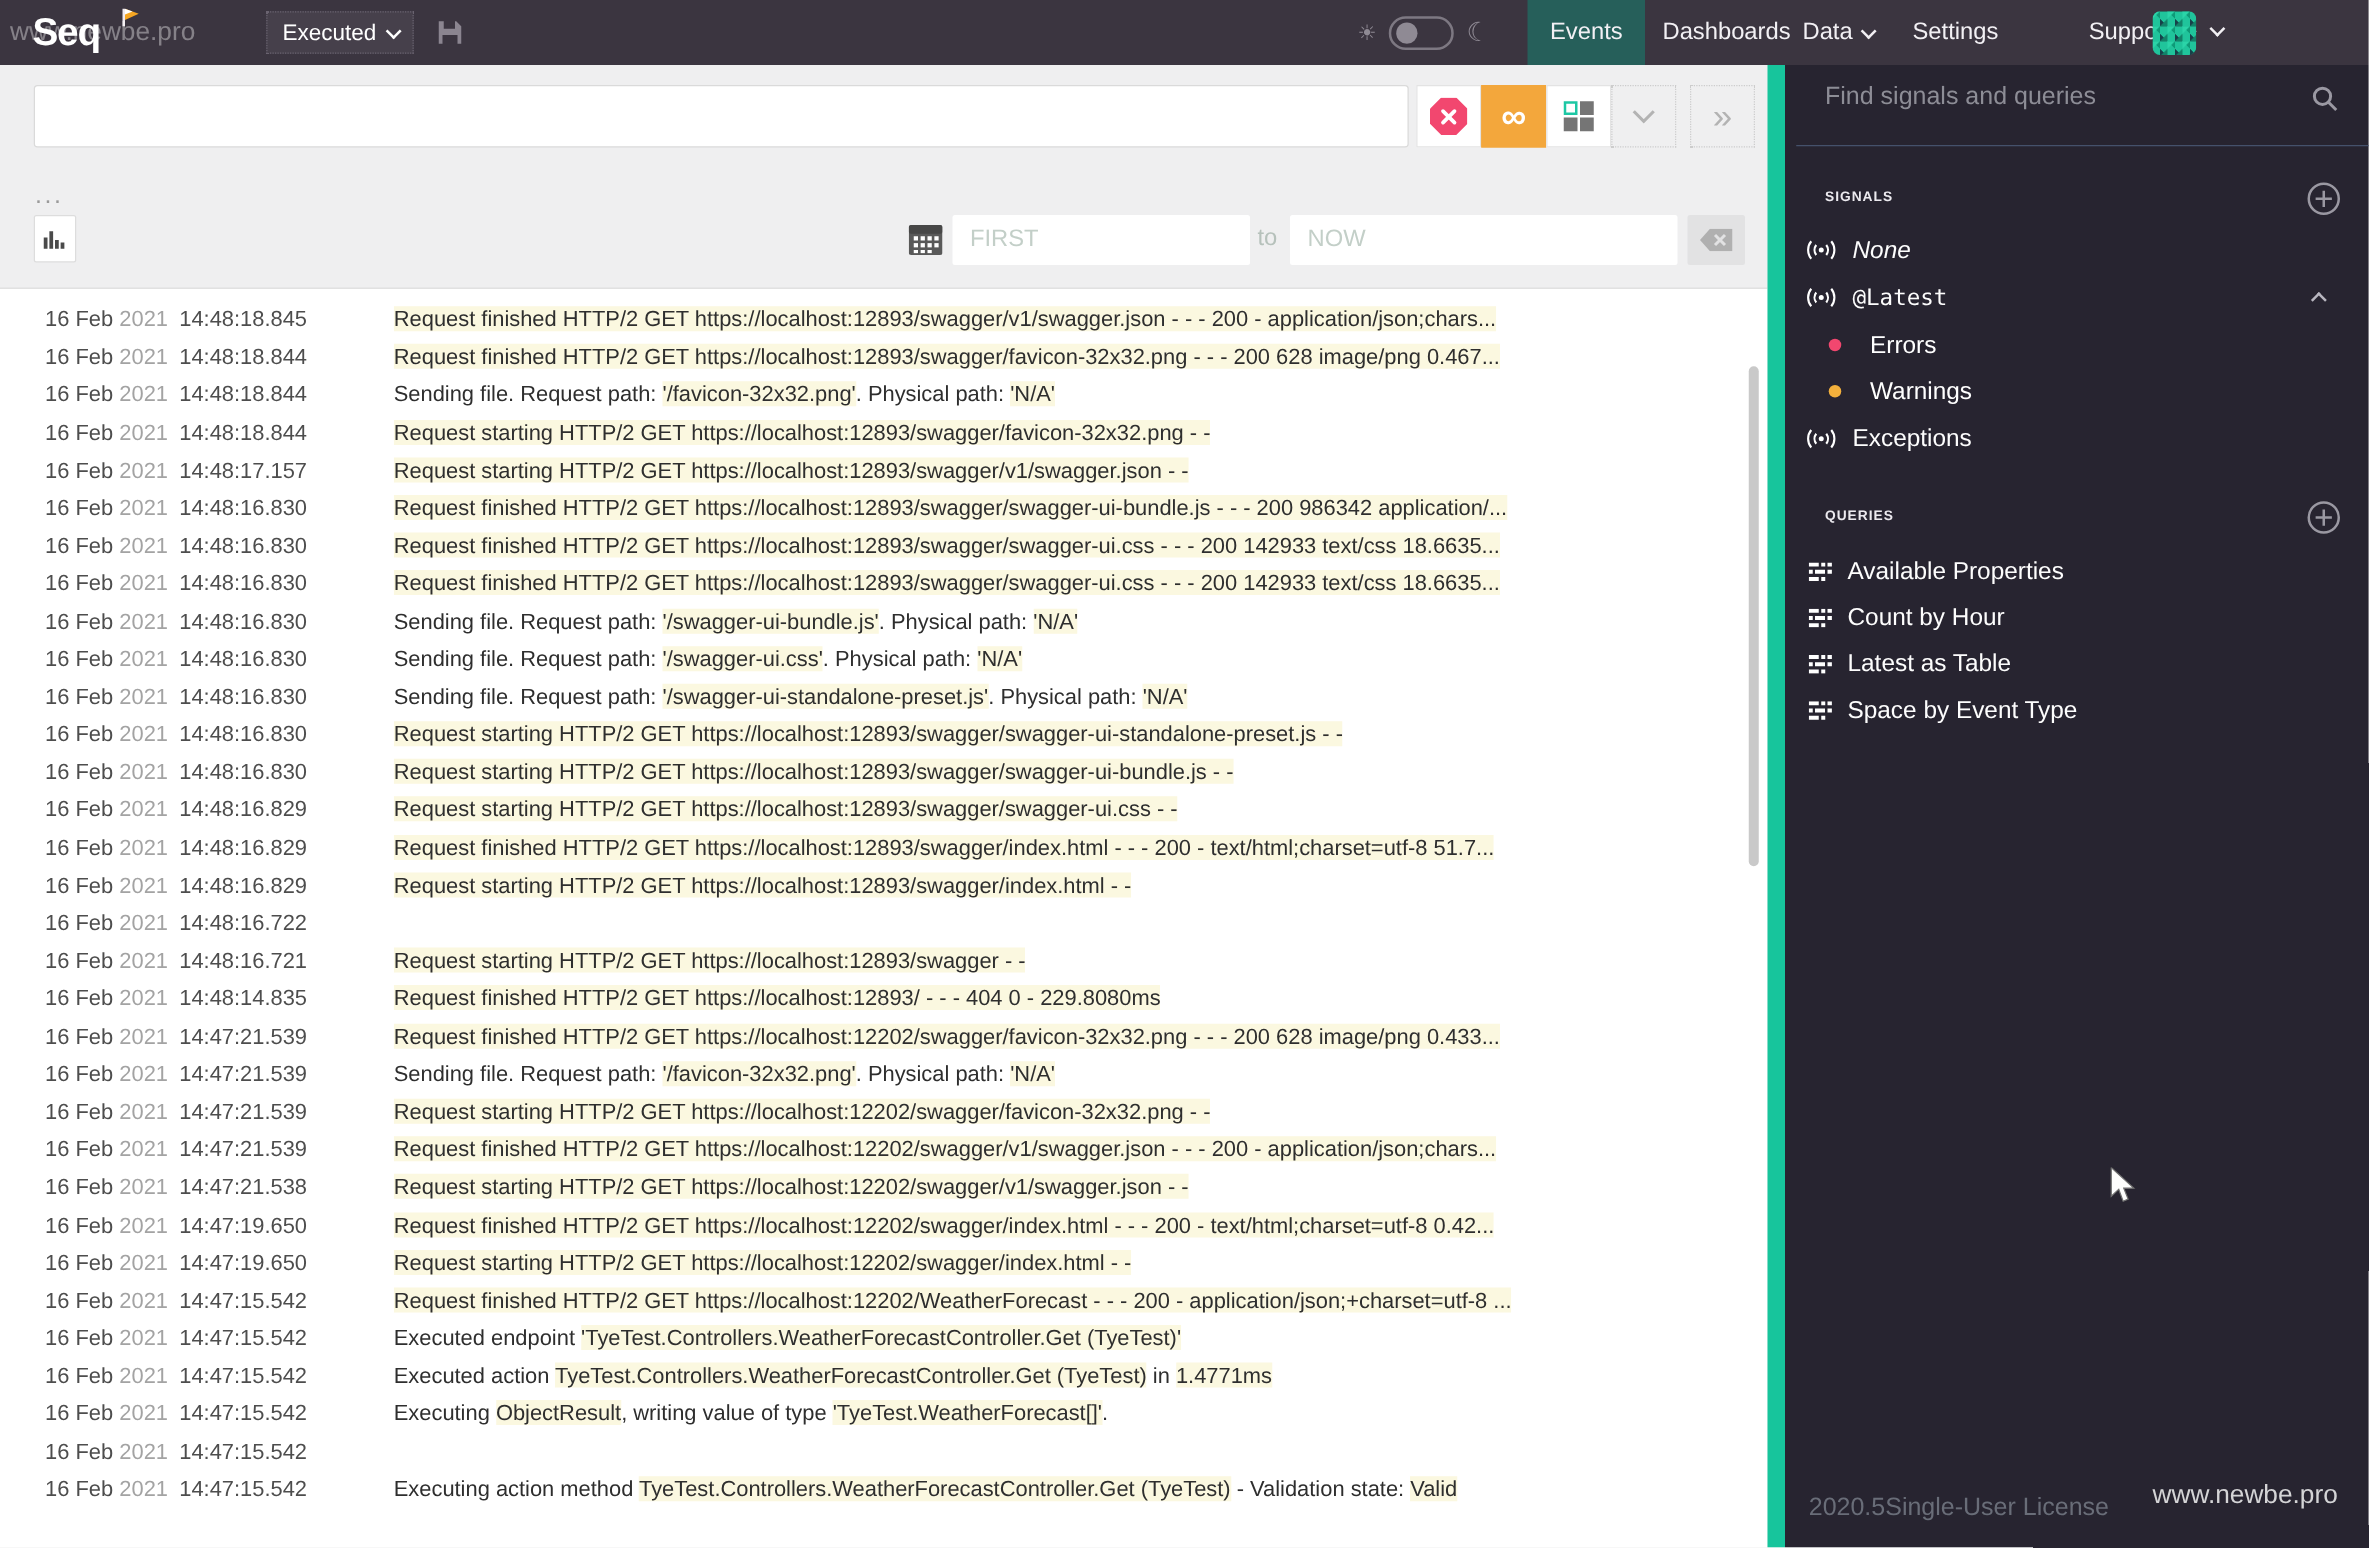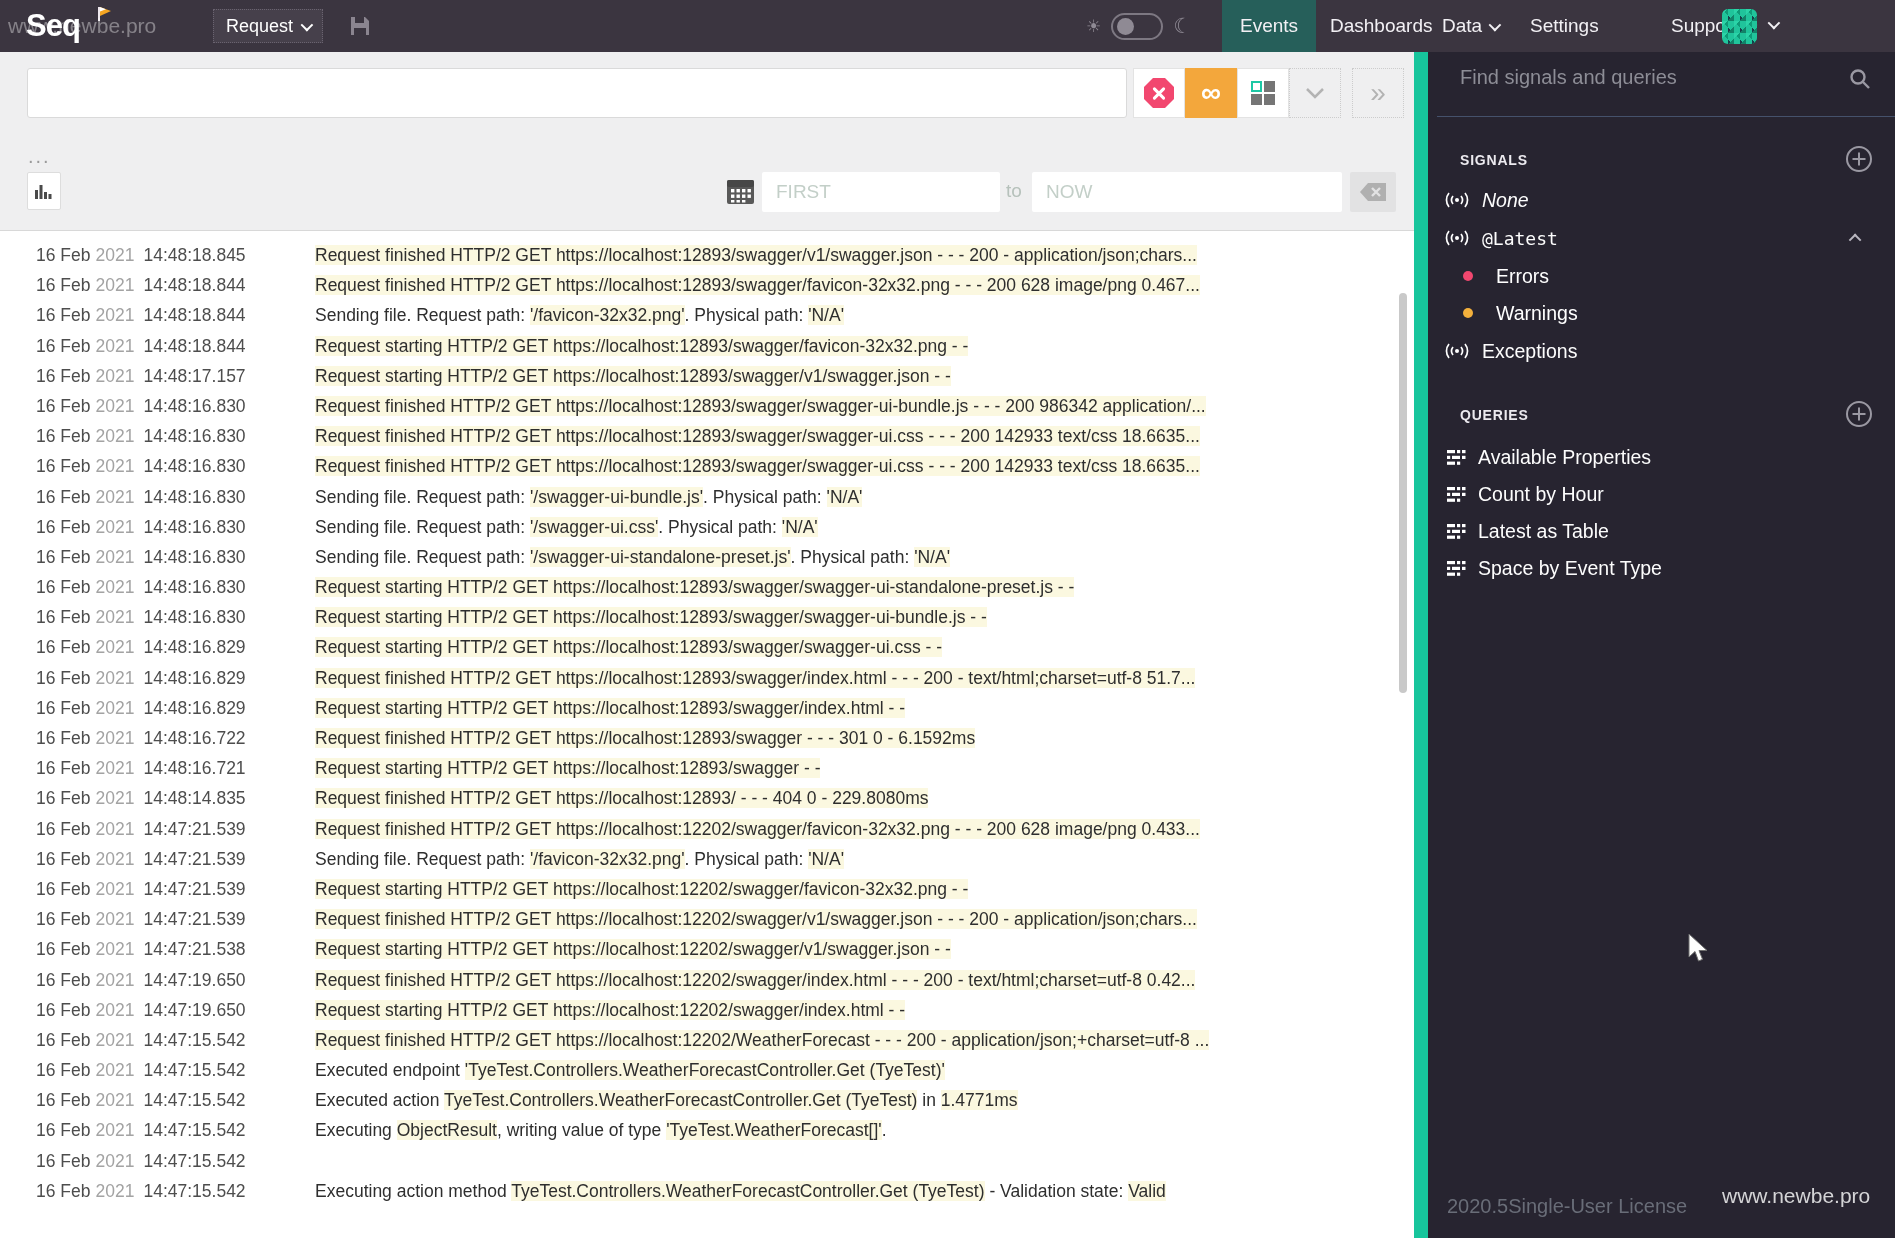--- a/index.html
+++ b/index.html
@@ -73,21 +73,21 @@
   .msg { color:#2e2e2e; overflow:hidden; }
   .msg .hl { background:#fbf8e0; }
   .scroll-thumb { position:absolute; left:1399px; top:62px; width:8px; height:400px; background:#c9c9c9; border-radius:4px; }
 
   
   .teal-strip { position:absolute; left:1414px; top:52px; width:14px; height:1186px; background:#17c59c; }
   .sidebar { position:absolute; left:1428px; top:52px; width:467px; height:1186px; background:#272430; color:#fff; }
   .sb-search-text { position:absolute; left:32px; top:14px; font-size:20px; color:#8d8d96; }
   .sb-search-ic { position:absolute; left:420px; top:15px; }
   .sb-underline { position:absolute; left:9px; top:64px; width:458px; height:1px; background:#45516b; }
-  .sb-head { position:absolute; font-size:14px; font-weight:bold; letter-spacing:.8px; color:#eceaef; }
+  .sb-head { position:absolute; font-size:11px; font-weight:bold; letter-spacing:.8px; color:#eceaef; }
   .sb-plus { position:absolute; left:416px; cursor:pointer; }
   .sb-item { position:absolute; left:0; width:467px; height:34px; display:flex; align-items:center; cursor:pointer; }
   .sig-ic { margin-left:16px; width:26px; }
   .sb-item .lbl { margin-left:12px; font-size:19.5px; color:#fdfdfd; }
   .lbl.italic { font-style:italic; }
   .lbl.mono { font-family:"DejaVu Sans Mono", monospace; font-size:18px; }
   .dot { width:10px; height:10px; border-radius:50%; margin-left:35px; }
   .sb-item .sub-lbl { margin-left:23px; font-size:19.5px; }
   .sig-collapse { position:absolute; left:424px; color:#b9b7c0; }
   .q-ic { margin-left:19px; }
@@ -104,21 +104,21 @@
   <span class="wm-topleft">www.newbe.pro</span>
   <span class="logo">Seq</span>
   <span class="logo-flag">
     <svg width="16" height="20" viewBox="0 0 16 20">
         <rect x="2" y="1" width="2" height="14" fill="#efe9ef"></rect>
         <polygon points="4,1 15,5 4,10" fill="#f5a623"></polygon>
         <polygon points="4,1 10,3.2 4,5.6" fill="#fff"></polygon>
       </svg>
   </span>
   <button class="workspace-btn">
-    <span>Request</span>
+    <span>Executed</span>
     <span class="chev"></span>
   </button>
   <span class="save-ic">
     <svg width="22" height="22" viewBox="0 0 22 22" fill="#8b8590">
         <path d="M2 2 h14 l4 4 v14 h-18 z M6 2 v6 h9 v-6 z M5 13 h12 v7 h-12 z" fill-rule="evenodd"></path>
       </svg>
   </span>
 
   <span class="theme">
     <span class="sun">☀</span>
@@ -295,21 +295,20 @@
     <span class="msg"><span class="hl">Request finished HTTP/2 GET https://localhost:12893/swagger/index.html - - - 200 - text/html;charset=utf-8 51.7...</span></span>
   </div>
 
   <div class="row">
     <span class="ts"><span class="d">16 Feb</span><span class="y">2021</span><span class="t">14:48:16.829</span></span>
     <span class="msg"><span class="hl">Request starting HTTP/2 GET https://localhost:12893/swagger/index.html - -</span></span>
   </div>
 
   <div class="row">
     <span class="ts"><span class="d">16 Feb</span><span class="y">2021</span><span class="t">14:48:16.722</span></span>
-    <span class="msg"><span class="hl">Request finished HTTP/2 GET https://localhost:12893/swagger - - - 301 0 - 6.1592ms</span></span>
   </div>
 
   <div class="row">
     <span class="ts"><span class="d">16 Feb</span><span class="y">2021</span><span class="t">14:48:16.721</span></span>
     <span class="msg"><span class="hl">Request starting HTTP/2 GET https://localhost:12893/swagger - -</span></span>
   </div>
 
   <div class="row">
     <span class="ts"><span class="d">16 Feb</span><span class="y">2021</span><span class="t">14:48:14.835</span></span>
     <span class="msg"><span class="hl">Request finished HTTP/2 GET https://localhost:12893/ - - - 404 0 - 229.8080ms</span></span>

